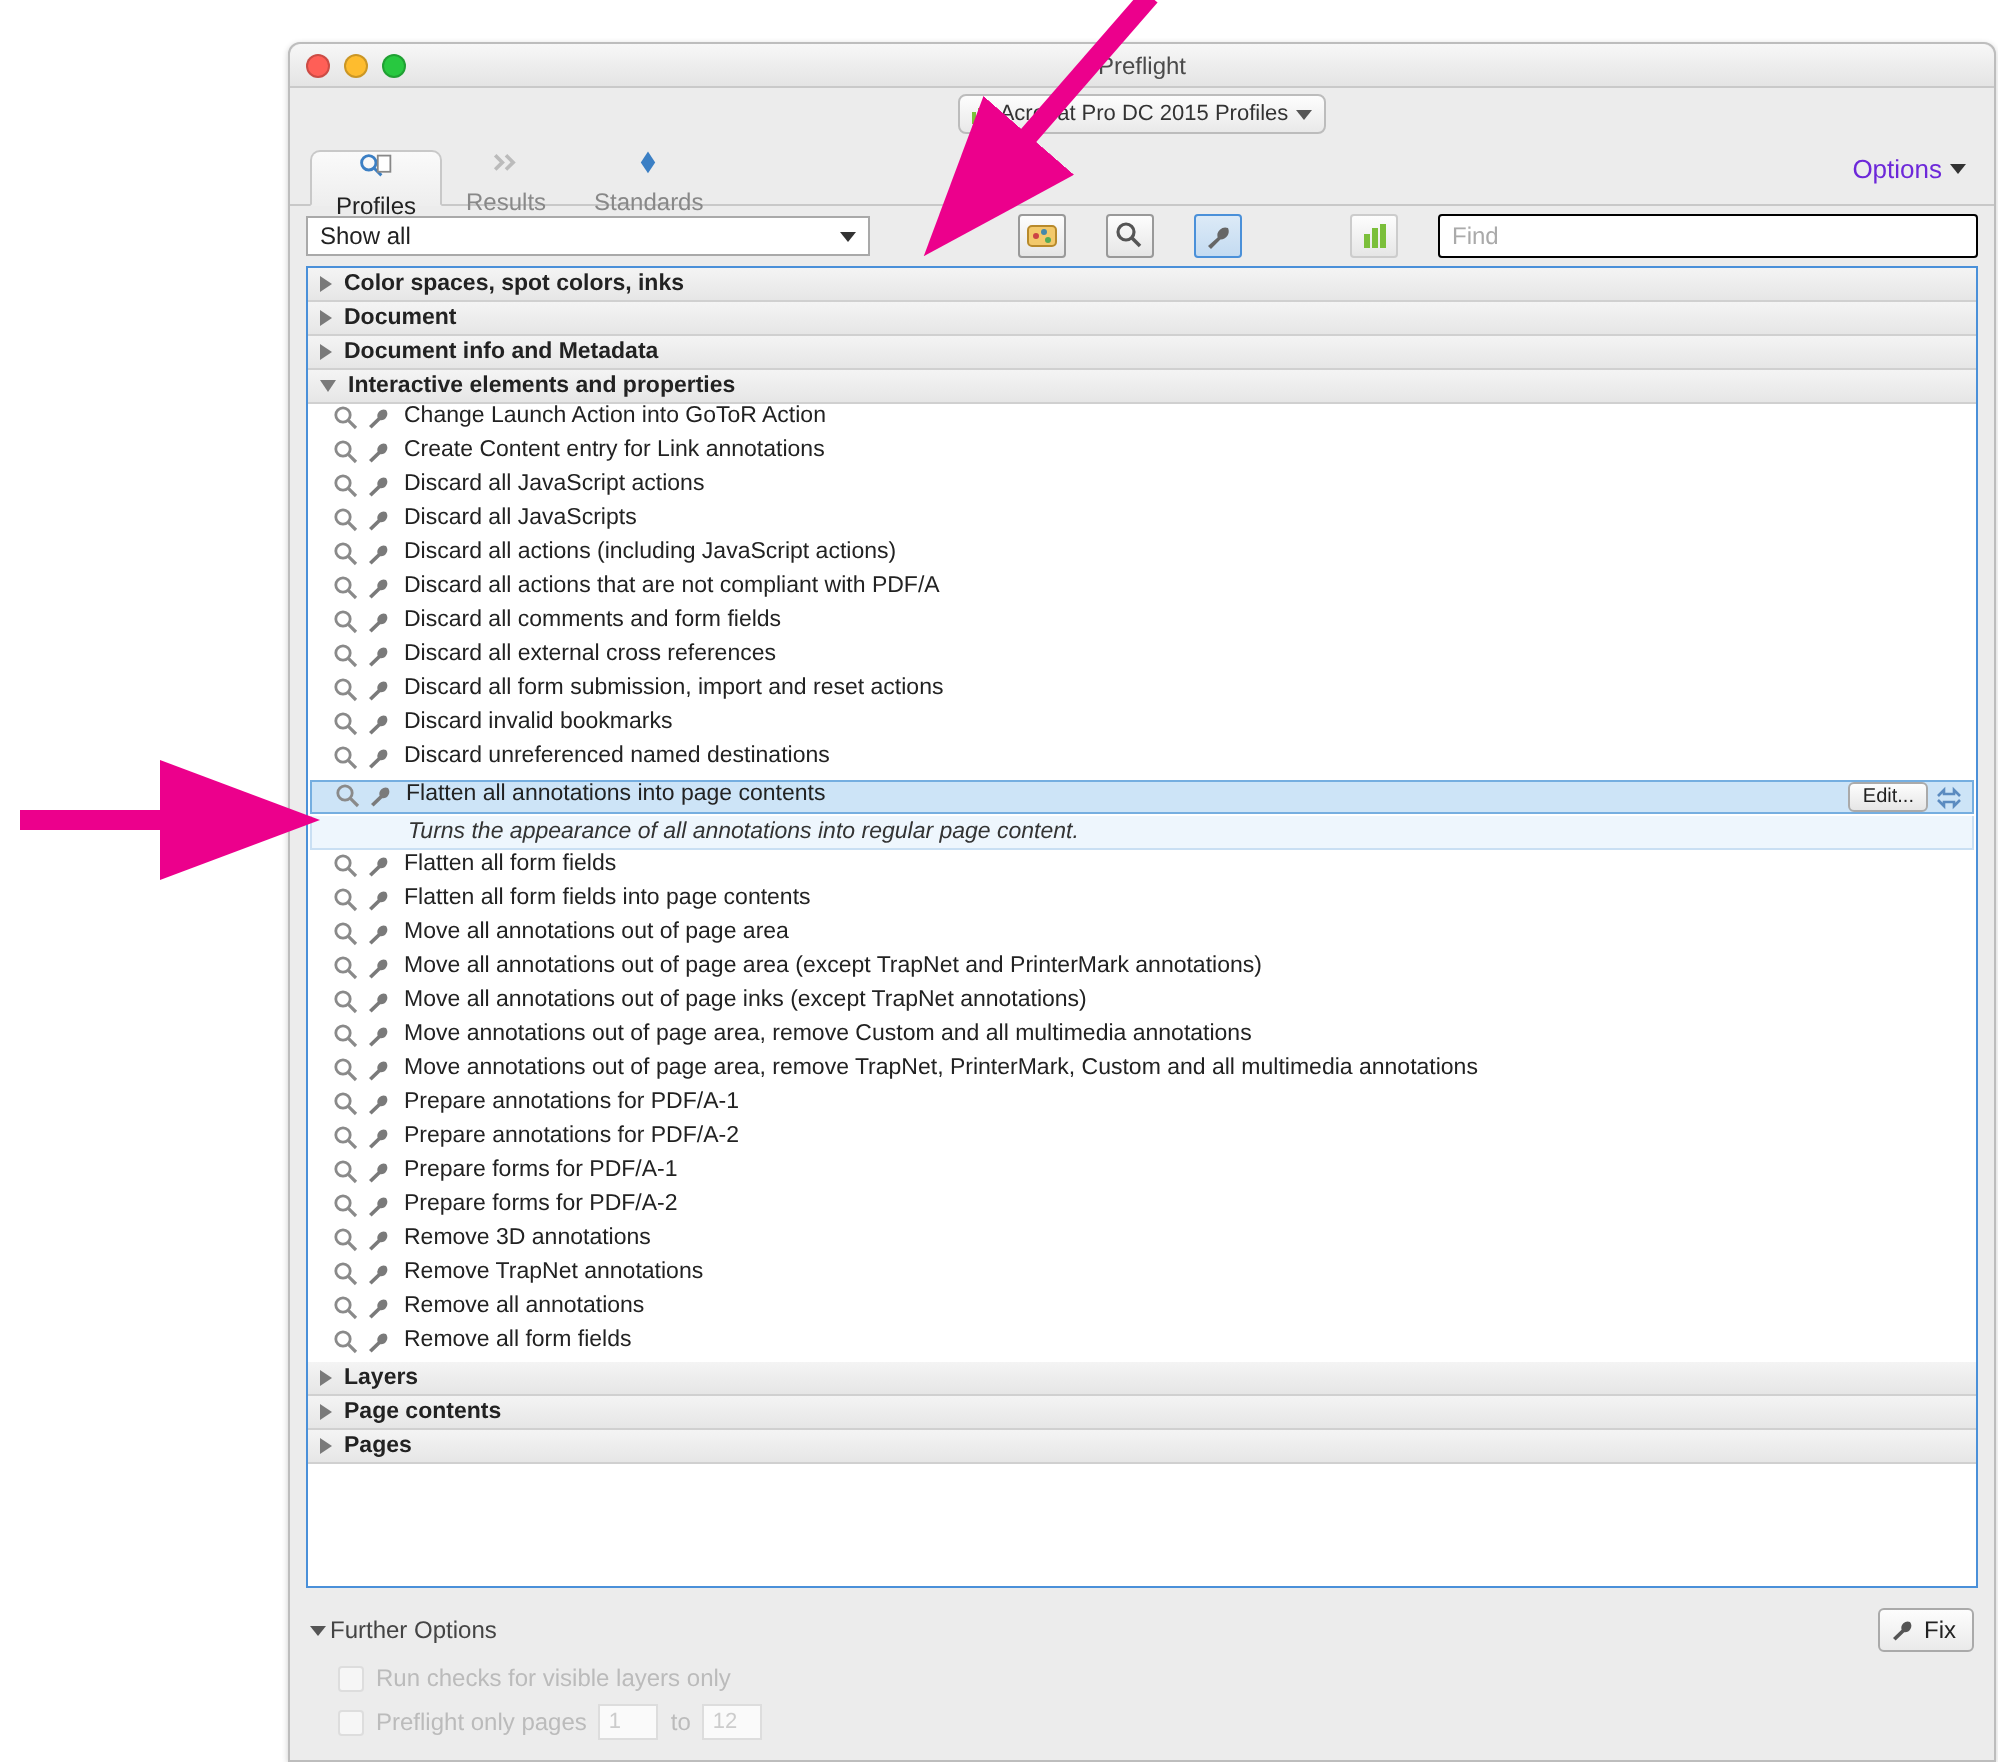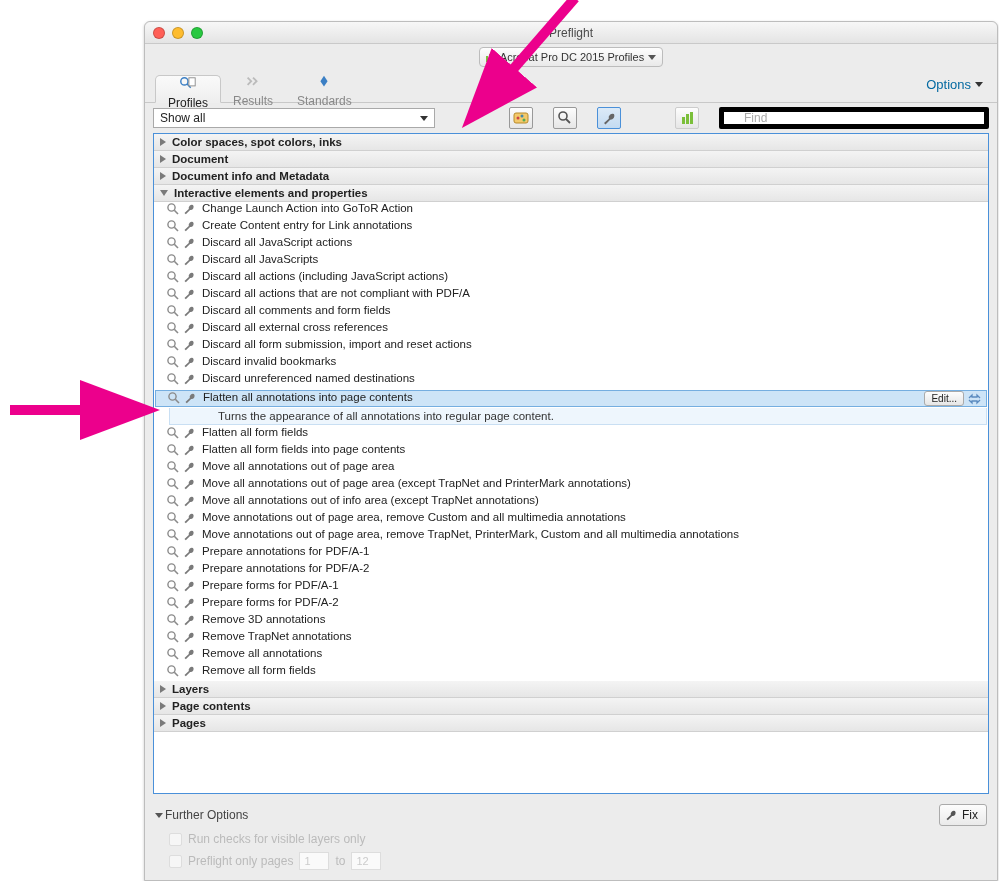--- a/index.html
+++ b/index.html
@@ -20,46 +20,46 @@
   .profilesel .bars span { width:2px; background:#7bbf3a; }
   .profilesel .bars span:nth-child(1){height:6px;margin-top:4px;}
   .profilesel .bars span:nth-child(2){height:8px;margin-top:2px;}
   .profilesel .bars span:nth-child(3){height:10px;}
   .profilesel .caret { position:absolute; right:6px; top:7px; width:0;height:0;border-left:4px solid transparent;border-right:4px solid transparent;border-top:5px solid #555; }
 
   .tabsrow { height:34px; display:flex; align-items:flex-end; padding:0 10px; border-bottom:1px solid #c8c8c8; position:relative; }
   .tab { display:flex; align-items:center; gap:6px; height:28px; padding:0 12px; font-size:12px; color:#888; cursor:default;flex-direction:column; }
   .tab.active { background:linear-gradient(#fafafa,#eee); border:1px solid #c8c8c8; border-bottom:1px solid #eee; border-radius:5px 5px 0 0; color:#222; position:relative; top:1px; }
   .tab .ticon { width:18px; height:14px; display:inline-block; }
-  .options { position:absolute; right:14px; top:8px; font-size:13px; color:#0369a1; display:flex; align-items:center; gap:4px; }
+  .options { position:absolute; right:14px; top:8px; font-size:13px; color:#6d28d9; display:flex; align-items:center; gap:4px; }
   .options .caret { width:0;height:0;border-left:4px solid transparent;border-right:4px solid transparent;border-top:5px solid #333; }
 
   .toolbar { height:30px; display:flex; align-items:center; padding:4px 8px; gap:20px; }
   .dropdown { flex:0 0 auto; width:282px; height:20px; background:#fff; border:1px solid #a9a9a9; position:relative; display:flex; align-items:center; padding:0 18px 0 6px; font-size:12px; }
   .dropdown .caret { position:absolute; right:6px; top:7px; width:0;height:0;border-left:4px solid transparent;border-right:4px solid transparent;border-top:5px solid #333; }
   .iconbtn { width:24px; height:22px; border:1px solid #999; background:linear-gradient(#fdfdfd,#e6e6e6); border-radius:2px; display:flex; align-items:center; justify-content:center; }
   .iconbtn.active { border-color:#4a90d9; background:linear-gradient(#dceaf7,#c4dbf1); }
   .barsicon { display:inline-flex; gap:1px; }
   .barsicon span { width:3px; background:#7bbf3a; }
   .barsicon span:nth-child(1){height:7px;margin-top:5px;}
   .barsicon span:nth-child(2){height:10px;margin-top:2px;}
   .barsicon span:nth-child(3){height:12px;}
-  .findbox { flex:1; height:22px; border:5px solid #000000; background:#fff; padding:0 20px; font-size:12px; color:#aaa; display:flex; align-items:center; border-radius:2px; }
+  .findbox { flex:1; height:22px; border:1px solid #000000; background:#fff; padding:0 6px; font-size:12px; color:#aaa; display:flex; align-items:center; border-radius:2px; }
 
   .listpanel { margin:0 8px 8px 8px; flex:1; border:1px solid #4a90d9; background:#fff; overflow:auto; }
   .grp { background:linear-gradient(#f4f4f4,#e6e6e6); border-bottom:1px solid #d0d0d0; height:17px; display:flex; align-items:center; padding-left:6px; font-weight:bold; font-size:11.5px; }
   .grp .tri { width:0;height:0;border-top:4.5px solid transparent;border-bottom:4.5px solid transparent;border-left:6px solid #7a7a7a; margin-right:6px; }
   .grp.open .tri { border-left:4.5px solid transparent; border-right:4.5px solid transparent; border-top:6px solid #7a7a7a; border-bottom:0; }
   .item { height:17px; display:flex; padding-left:12px; font-size:11.5px; border-bottom:0; }
   .item .icons { display:flex; gap:2px; margin-right:6px; }
   .mag, .wr { width:14px; height:14px; display:inline-flex; align-items:center; justify-content:center; }
   .item.selected { background:#cde4f7; border:1px solid #75aee0; margin:1px; padding-left:11px; position:relative; }
   .item.selected .editbtn { position:absolute; right:22px; top:0px; height:15px; background:linear-gradient(#fdfdfd,#e6e6e6); border:1px solid #aaa; border-radius:3px; font-size:10px; padding:0 6px; display:flex; align-items:center; }
   .item.selected .expbtn { position:absolute; right:4px; top:2px; width:14px; height:12px; }
-  .desc { background:#eef6fd; border:1px solid #c9dff3; border-top:0; margin:0 1px 1px 15px; padding:2px 6px 2px 48px; font-size:11.5px; color:#333; }
+  .desc { background:#eef6fd; border:1px solid #c9dff3; border-top:0; margin:0 1px 1px 1px; padding:2px 6px 2px 48px; font-size:11.5px; color:#333;font-style:italic; }
 
   .empty { height:54px; background:#fff; }
 
   .footer { padding:2px 10px 10px 10px; display:flex; flex-direction:column; gap:6px; }
   .furtherrow { display:flex; align-items:center; justify-content:space-between; }
   .further { display:flex; align-items:center; gap:2px; font-size:12px; color:#444; }
   .further .caret { width:0;height:0;border-left:4px solid transparent;border-right:4px solid transparent;border-top:5px solid #555; }
   .fixbtn { height:22px; border:1px solid #aaa; background:linear-gradient(#fdfdfd,#eaeaea); border-radius:3px; padding:0 8px 0 4px; display:flex; align-items:center; gap:4px; font-size:12px; }
   .optrow { display:flex; align-items:center; gap:6px; color:#bbb; font-size:12px; padding-left:14px; }
   .chk { width:13px; height:13px; border:1px solid #ddd; background:#f6f6f6; border-radius:2px; }
@@ -474,21 +474,21 @@
                 <circle cx="5.5" cy="5.5" r="3.6" fill="none" stroke="#8a8a8a" stroke-width="1.4"></circle>
                 <line x1="8.3" y1="8.3" x2="12" y2="12" stroke="#8a8a8a" stroke-width="1.6"></line>
               </svg>
             </span>
             <span class="wr">
               <svg width="14" height="14">
                 <path d="M11 3a3.2 3.2 0 0 0-4.2 3.9L2.5 11l1.3 1.3 4.3-4.2A3.2 3.2 0 0 0 11 3z" fill="#7a7a7a"></path>
               </svg>
             </span>
           </span>
-          <span>Move all annotations out of info area (except TrapNet annotations)</span>
+          <span>Move all annotations out of page inks (except TrapNet annotations)</span>
         </div>
         <div class="item">
           <span class="icons">
             <span class="mag">
               <svg width="14" height="14">
                 <circle cx="5.5" cy="5.5" r="3.6" fill="none" stroke="#8a8a8a" stroke-width="1.4"></circle>
                 <line x1="8.3" y1="8.3" x2="12" y2="12" stroke="#8a8a8a" stroke-width="1.6"></line>
               </svg>
             </span>
             <span class="wr">

